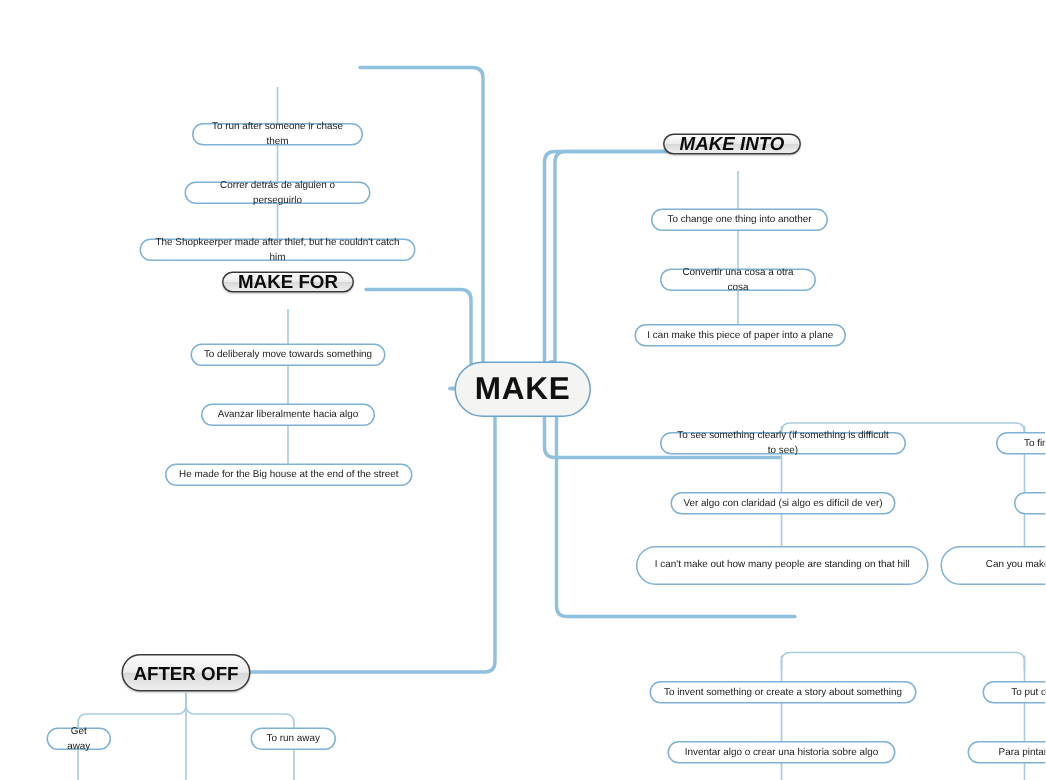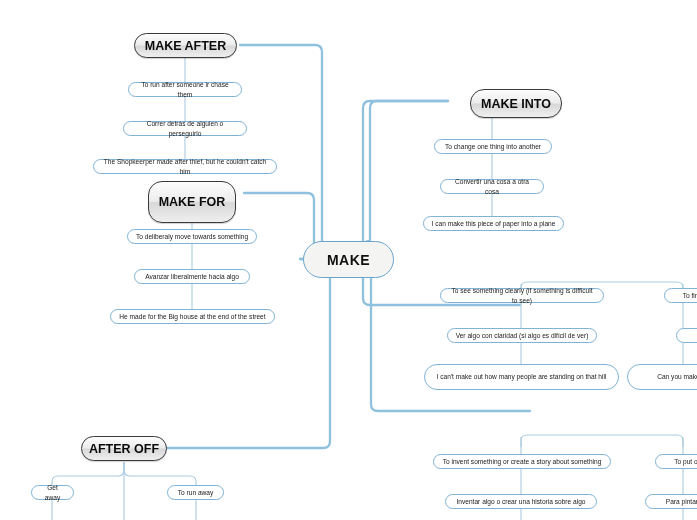--- a/index.html
+++ b/index.html
@@ -23,21 +23,21 @@
   }
   
   .root-node {
     position: absolute;
     box-sizing: border-box;
     background: #f4f4f2;
     border: 1.5px solid #6aa4cc;
     border-radius: 22px;
     color: #101010;
     font-weight: bold;
-    font-size: 14px;
+    font-size: 21px;
     letter-spacing: 0.5px;
     display: flex;
     align-items: center;
     justify-content: center;
     z-index: 6;
   }
   
   .topic-node {
     position: absolute;
     box-sizing: border-box;
@@ -119,47 +119,44 @@
       <path d="M 124 462 L 124 520"></path>
       <path d="M 52 500 L 52 520"></path>
       <path d="M 196 500 L 196 520"></path>
     </g>
   </svg>
 
   <div class="root-node" style="left:303px; top:241px; width:91px; height:37px;">
     <span>MAKE</span>
   </div>
 
-  <div class="topic-node" style="left:134px; top:33px; width:103px; height:25px;">
-    <span>MAKE AFTER</span>
-  </div>
   <div class="leaf-node" style="left:128px; top:82px; width:114px; height:15px;">
     <span>To run after someone ir chase them</span>
   </div>
   <div class="leaf-node" style="left:123px; top:121px; width:124px; height:15px;">
     <span>Correr detrás de alguien o perseguirlo</span>
   </div>
   <div class="leaf-node" style="left:93px; top:159px; width:184px; height:15px;">
     <span>The Shopkeerper made after thief, but he couldn't catch him</span>
   </div>
 
-  <div class="topic-node" style="left:148px; top:181px; width:88px; height:42px;">
+  <div class="topic-node" style="left:148px; top:181px; width:88px; height:14px;">
     <span>MAKE FOR</span>
   </div>
   <div class="leaf-node" style="left:127px; top:229px; width:130px; height:15px;">
     <span>To deliberaly move towards something</span>
   </div>
   <div class="leaf-node" style="left:134px; top:269px; width:116px; height:15px;">
     <span>Avanzar liberalmente hacia algo</span>
   </div>
   <div class="leaf-node" style="left:110px; top:309px; width:165px; height:15px;">
     <span>He made for the Big house at the end of the street</span>
   </div>
 
-  <div class="topic-node" style="left:470px; top:89px; width:92px; height:29px;">
+  <div class="topic-node" style="left:442px; top:89px; width:92px; height:14px;font-style:italic;">
     <span>MAKE INTO</span>
   </div>
   <div class="leaf-node" style="left:434px; top:139px; width:118px; height:15px;">
     <span>To change one thing into another</span>
   </div>
   <div class="leaf-node" style="left:440px; top:179px; width:104px; height:15px;">
     <span>Convertir una cosa a otra cosa</span>
   </div>
   <div class="leaf-node" style="left:423px; top:216px; width:141px; height:15px;">
     <span>I can make this piece of paper into a plane</span>

